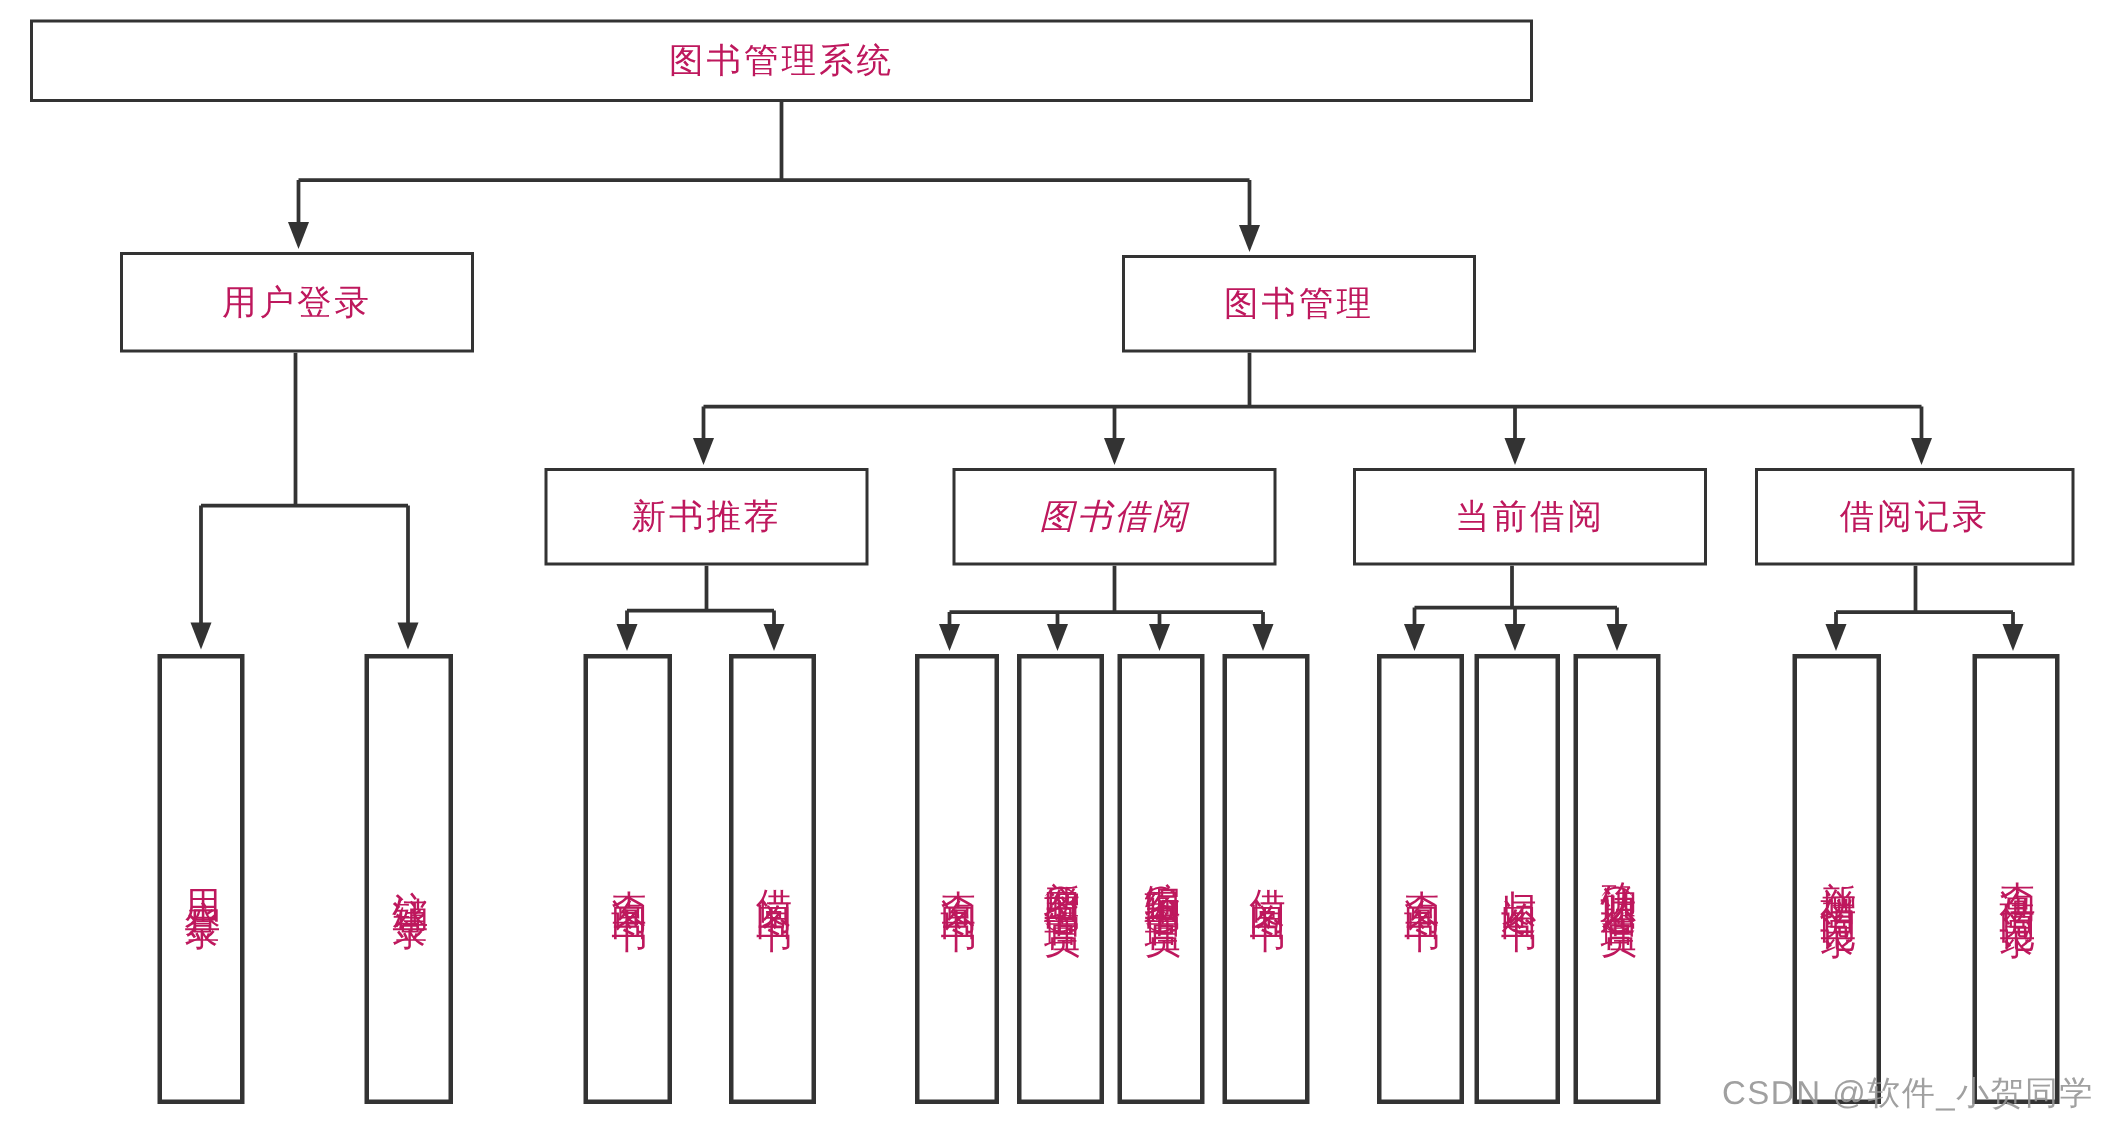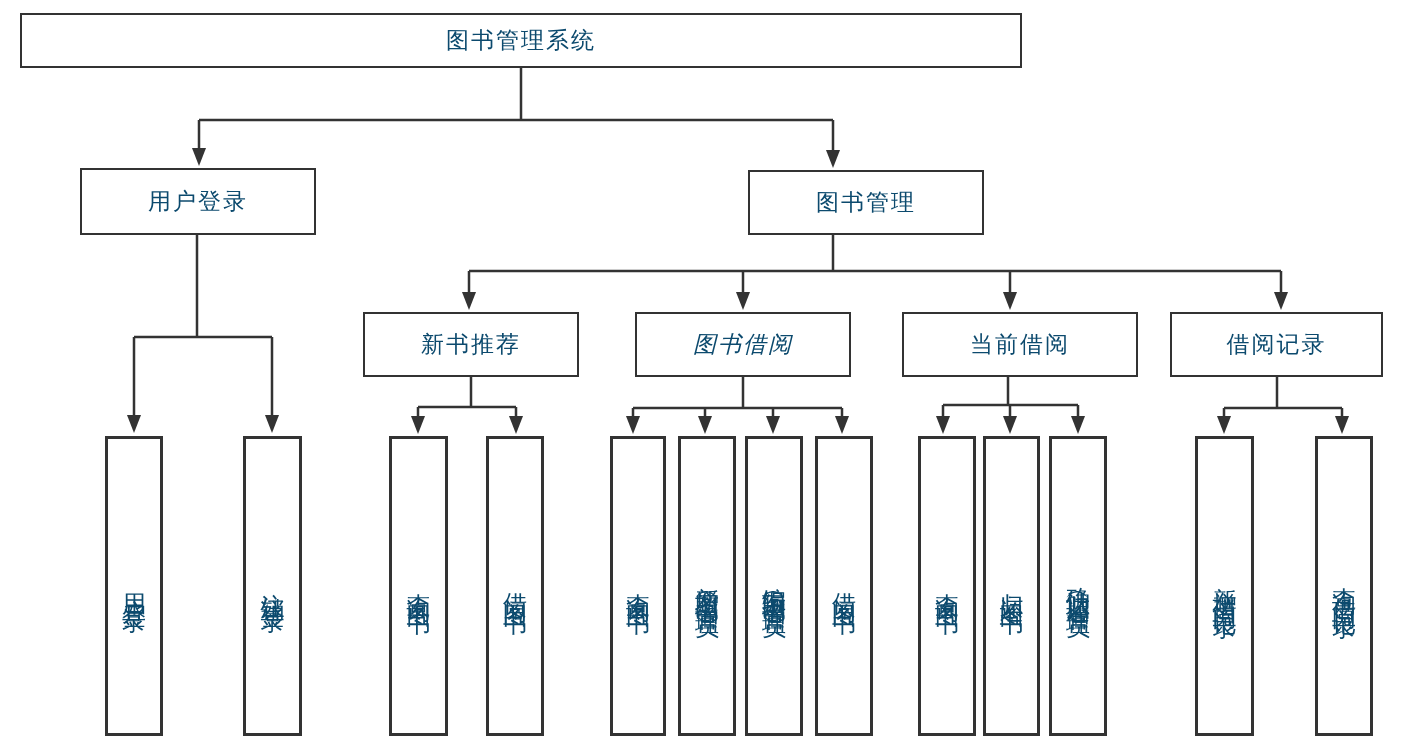--- a/index.html
+++ b/index.html
@@ -19,21 +19,21 @@
     pointer-events: none;
   }
   .node {
     position: absolute;
     box-sizing: border-box;
     background: #ffffff;
     border: 2.5px solid #333333;
     display: flex;
     align-items: center;
     justify-content: center;
-    color: #0c4a6e;
+    color: #be185d;
     white-space: nowrap;
   }
   .node-h { font-size: 23px; letter-spacing: 2px; }
   .leaf {
     border-width: 3px;
     writing-mode: vertical-rl;
     text-orientation: mixed;
     font-size: 24px;
     letter-spacing: 6px;
     line-height: 1;
@@ -133,13 +133,14 @@
   <div class="node leaf tight" id="f7">编辑图书（管理员）</div>
   <div class="node leaf" id="f8">借阅图书</div>
 
   <div class="node leaf" id="f9">查询图书</div>
   <div class="node leaf" id="f10">归还图书</div>
   <div class="node leaf tight" id="f11">确认归还（管理员）</div>
 
   <div class="node leaf" id="f12">新增借阅记录</div>
   <div class="node leaf" id="f13">查询借阅记录</div>
 
+  <div id="watermark">CSDN @软件_小贺同学</div>
 </div>
 
 </body></html>

